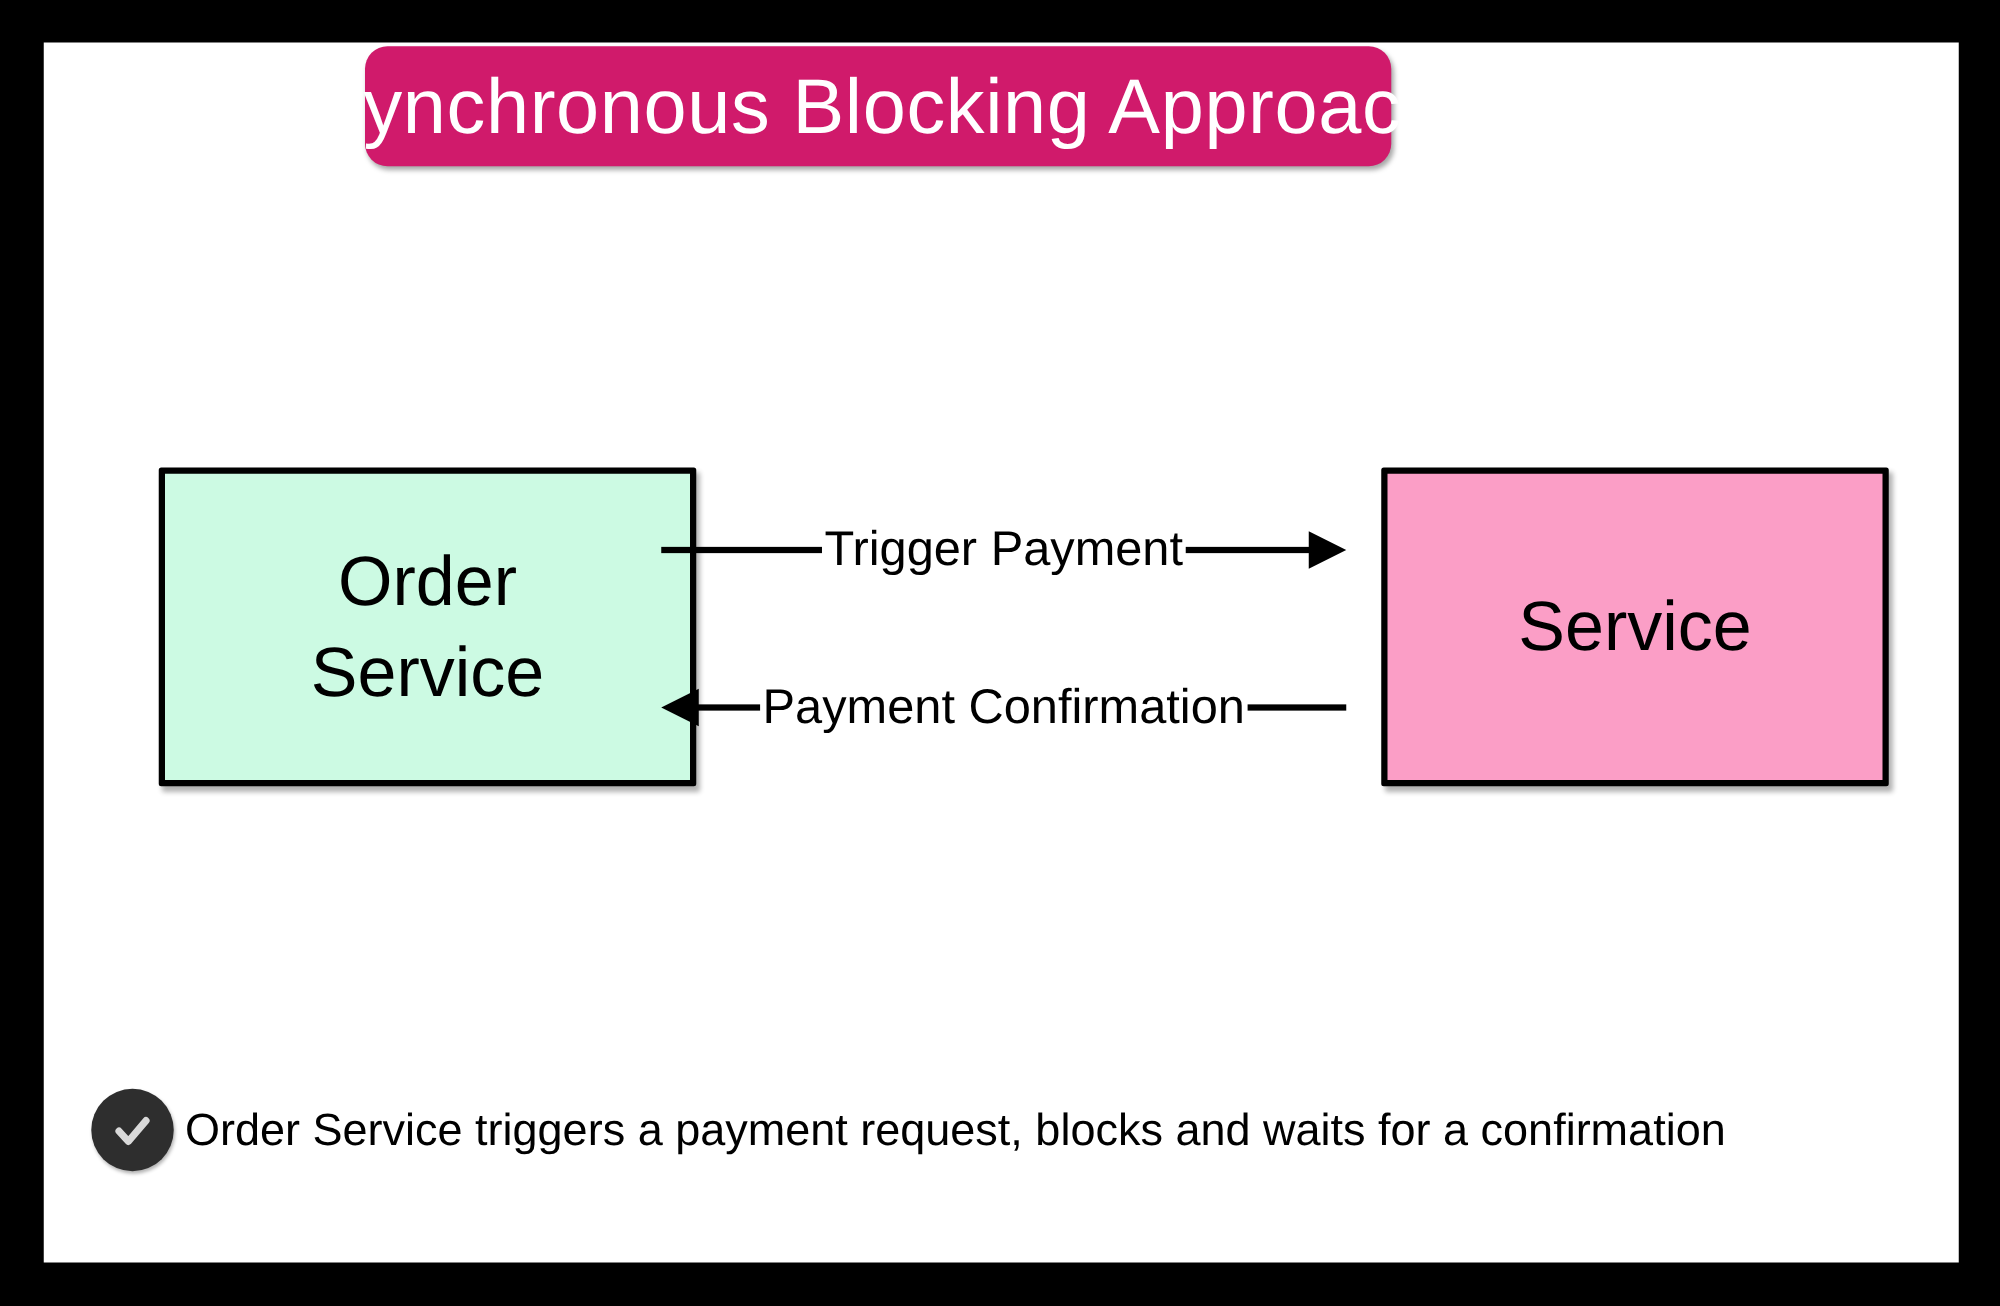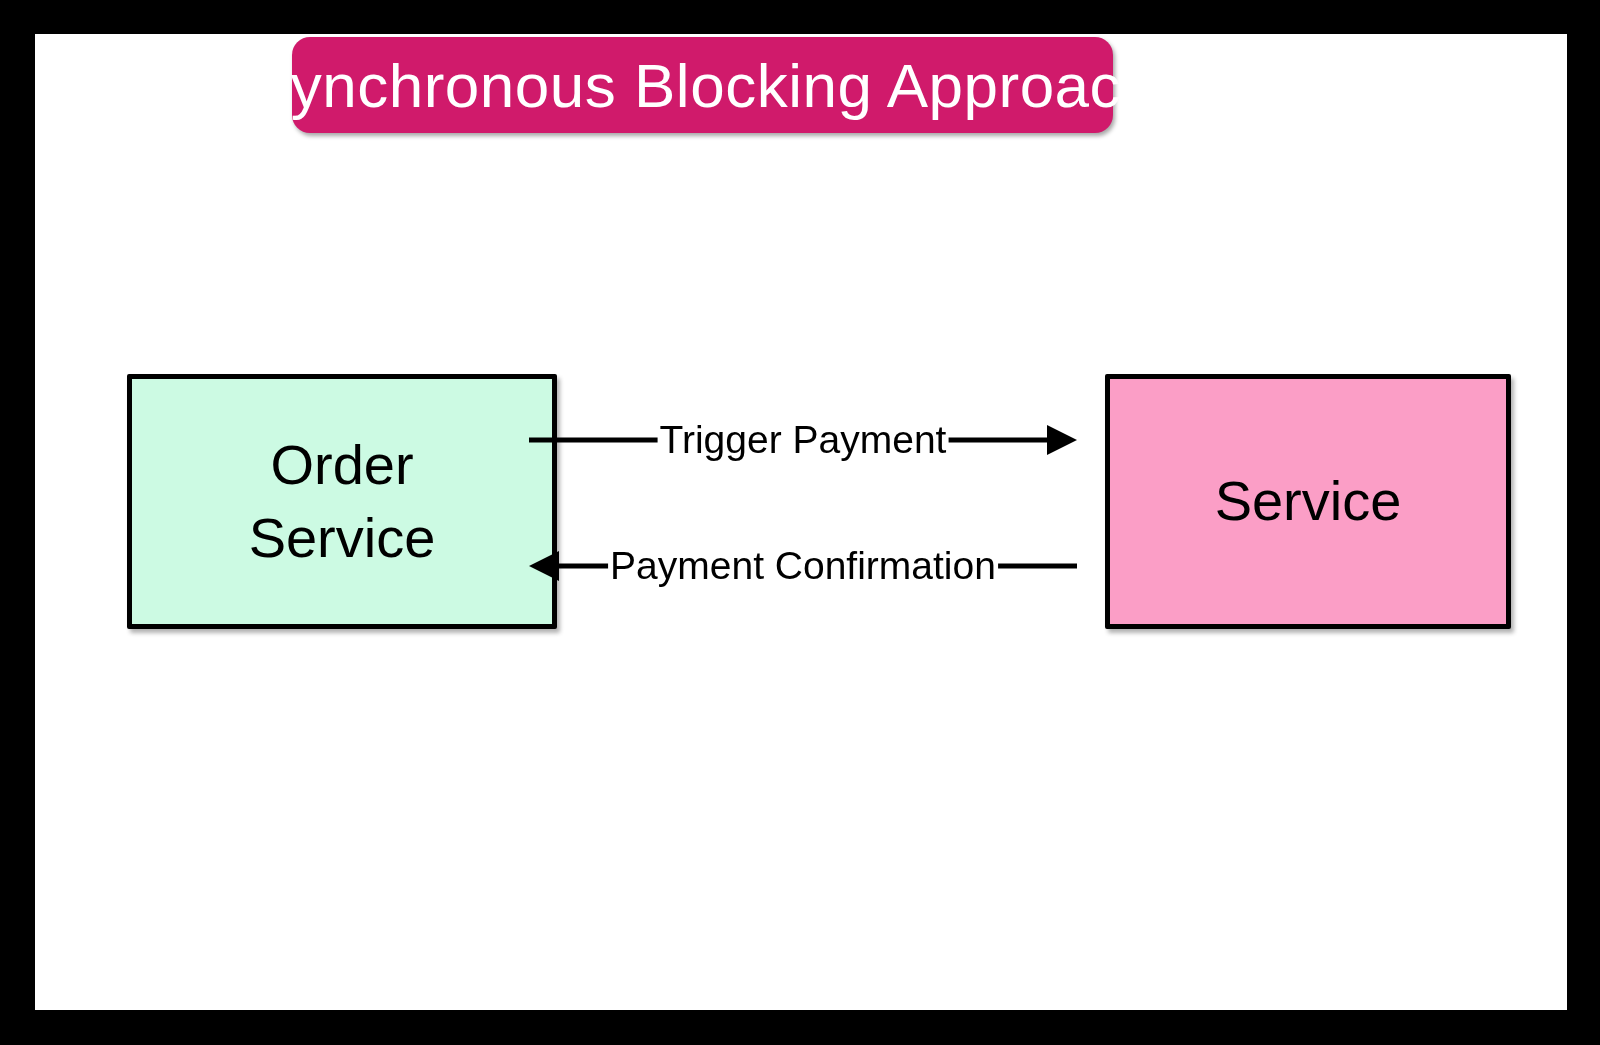--- a/index.html
+++ b/index.html
@@ -183,15 +183,23 @@
       <div class="arrowhead arrowhead-left"></div>
       <span class="edge-label">Payment Confirmation</span>
     </div>
 
     <div class="edge edge-trigger">
       <div class="line"></div>
       <div class="arrowhead arrowhead-right"></div>
       <span class="edge-label">Trigger Payment</span>
     </div>
 
+    <div class="footnote">
+      <div class="check-circle">
+        <svg viewBox="0 0 24 24" aria-hidden="true">
+          <path d="M5.5 12.5 L10 17.5 L18.5 7.5" fill="none" stroke="var(--check-mark, #d9d9d9)" stroke-width="3.4" stroke-linecap="round" stroke-linejoin="round"></path>
+        </svg>
+      </div>
+      <span class="footnote-text">Order Service triggers a payment request, blocks and waits for a confirmation</span>
+    </div>
 
   </div>
 </div>
 
 </body></html>

